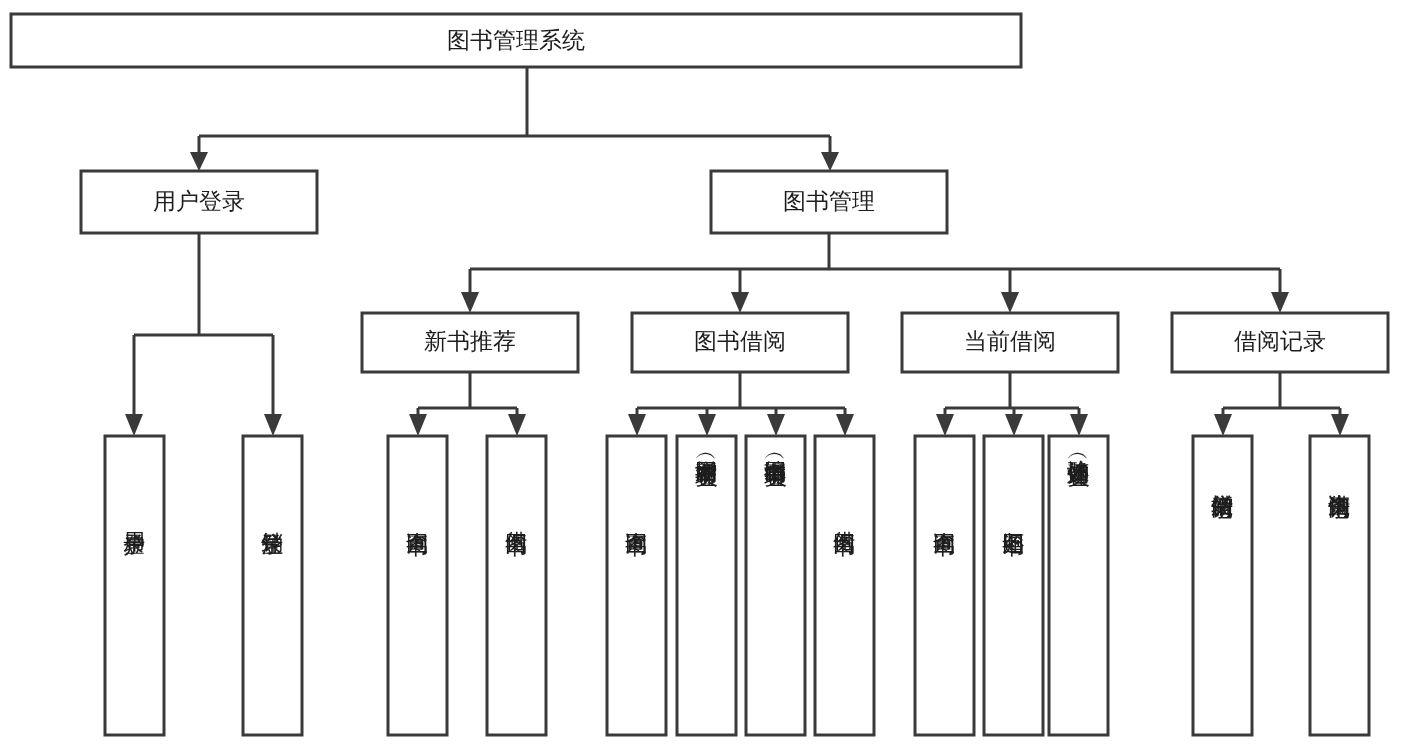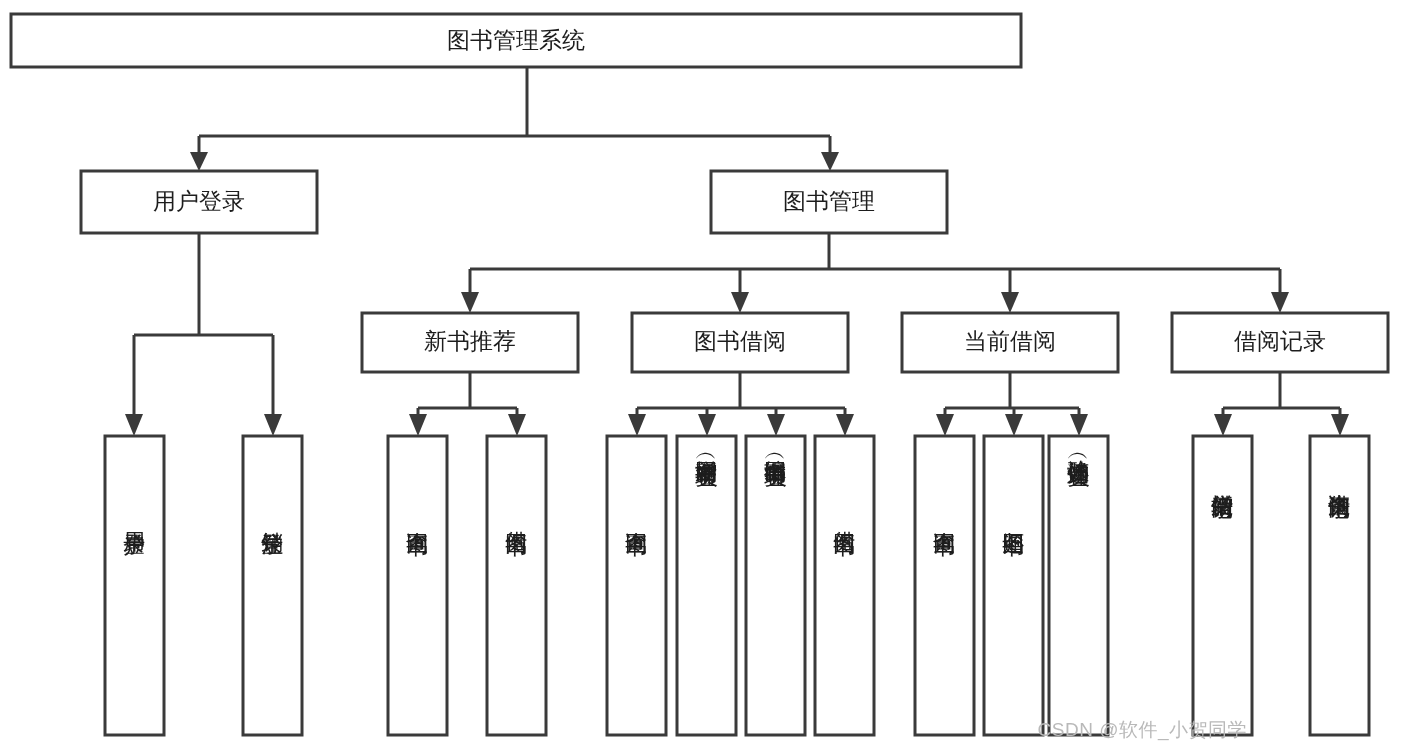--- a/index.html
+++ b/index.html
@@ -224,14 +224,13 @@
     <div class="node-label-v" style="position:relative; margin-top:6px;">确认归还（管理员）</div>
   </div>
 
   <div class="vlabel-wrap" style="left:1193px; top:436px; width:59px; height:299px;">
     <div class="node-label-v" style="position:relative; margin-top:40px;">新增借阅记录</div>
   </div>
   <div class="vlabel-wrap" style="left:1310px; top:436px; width:59px; height:299px;">
     <div class="node-label-v" style="position:relative; margin-top:40px;">查询借阅记录</div>
   </div>
 
-  <div class="watermark">CSDN @软件_小贺同学</div>
 </div>
 
 </body></html>

